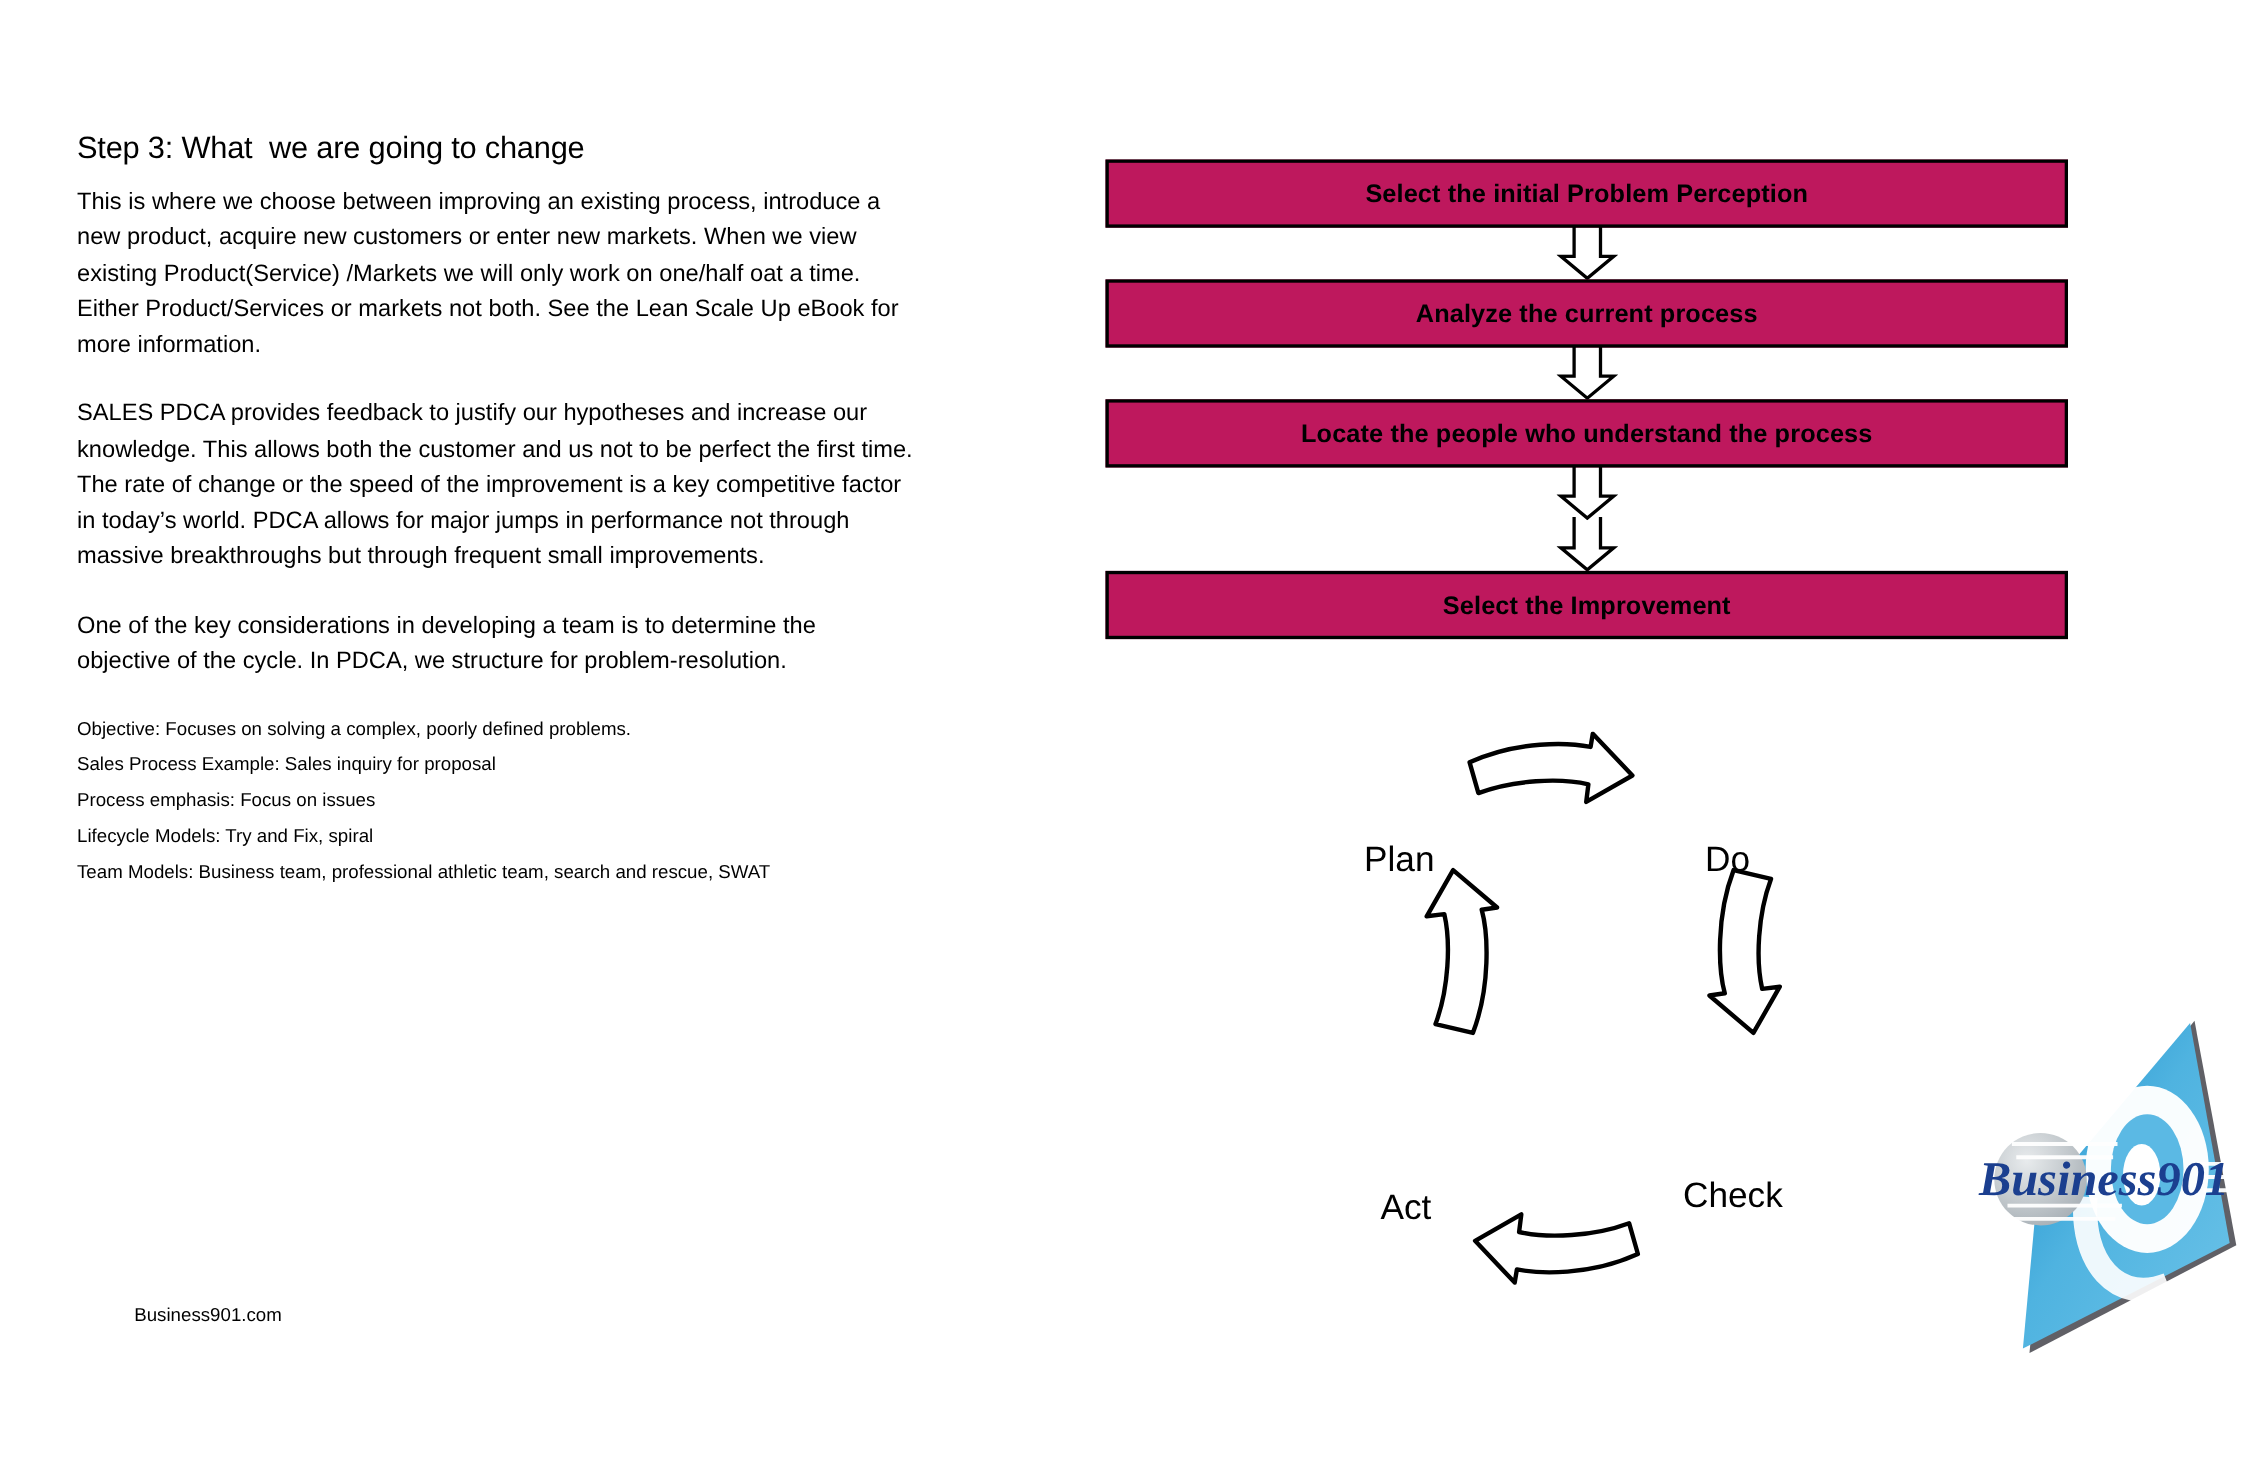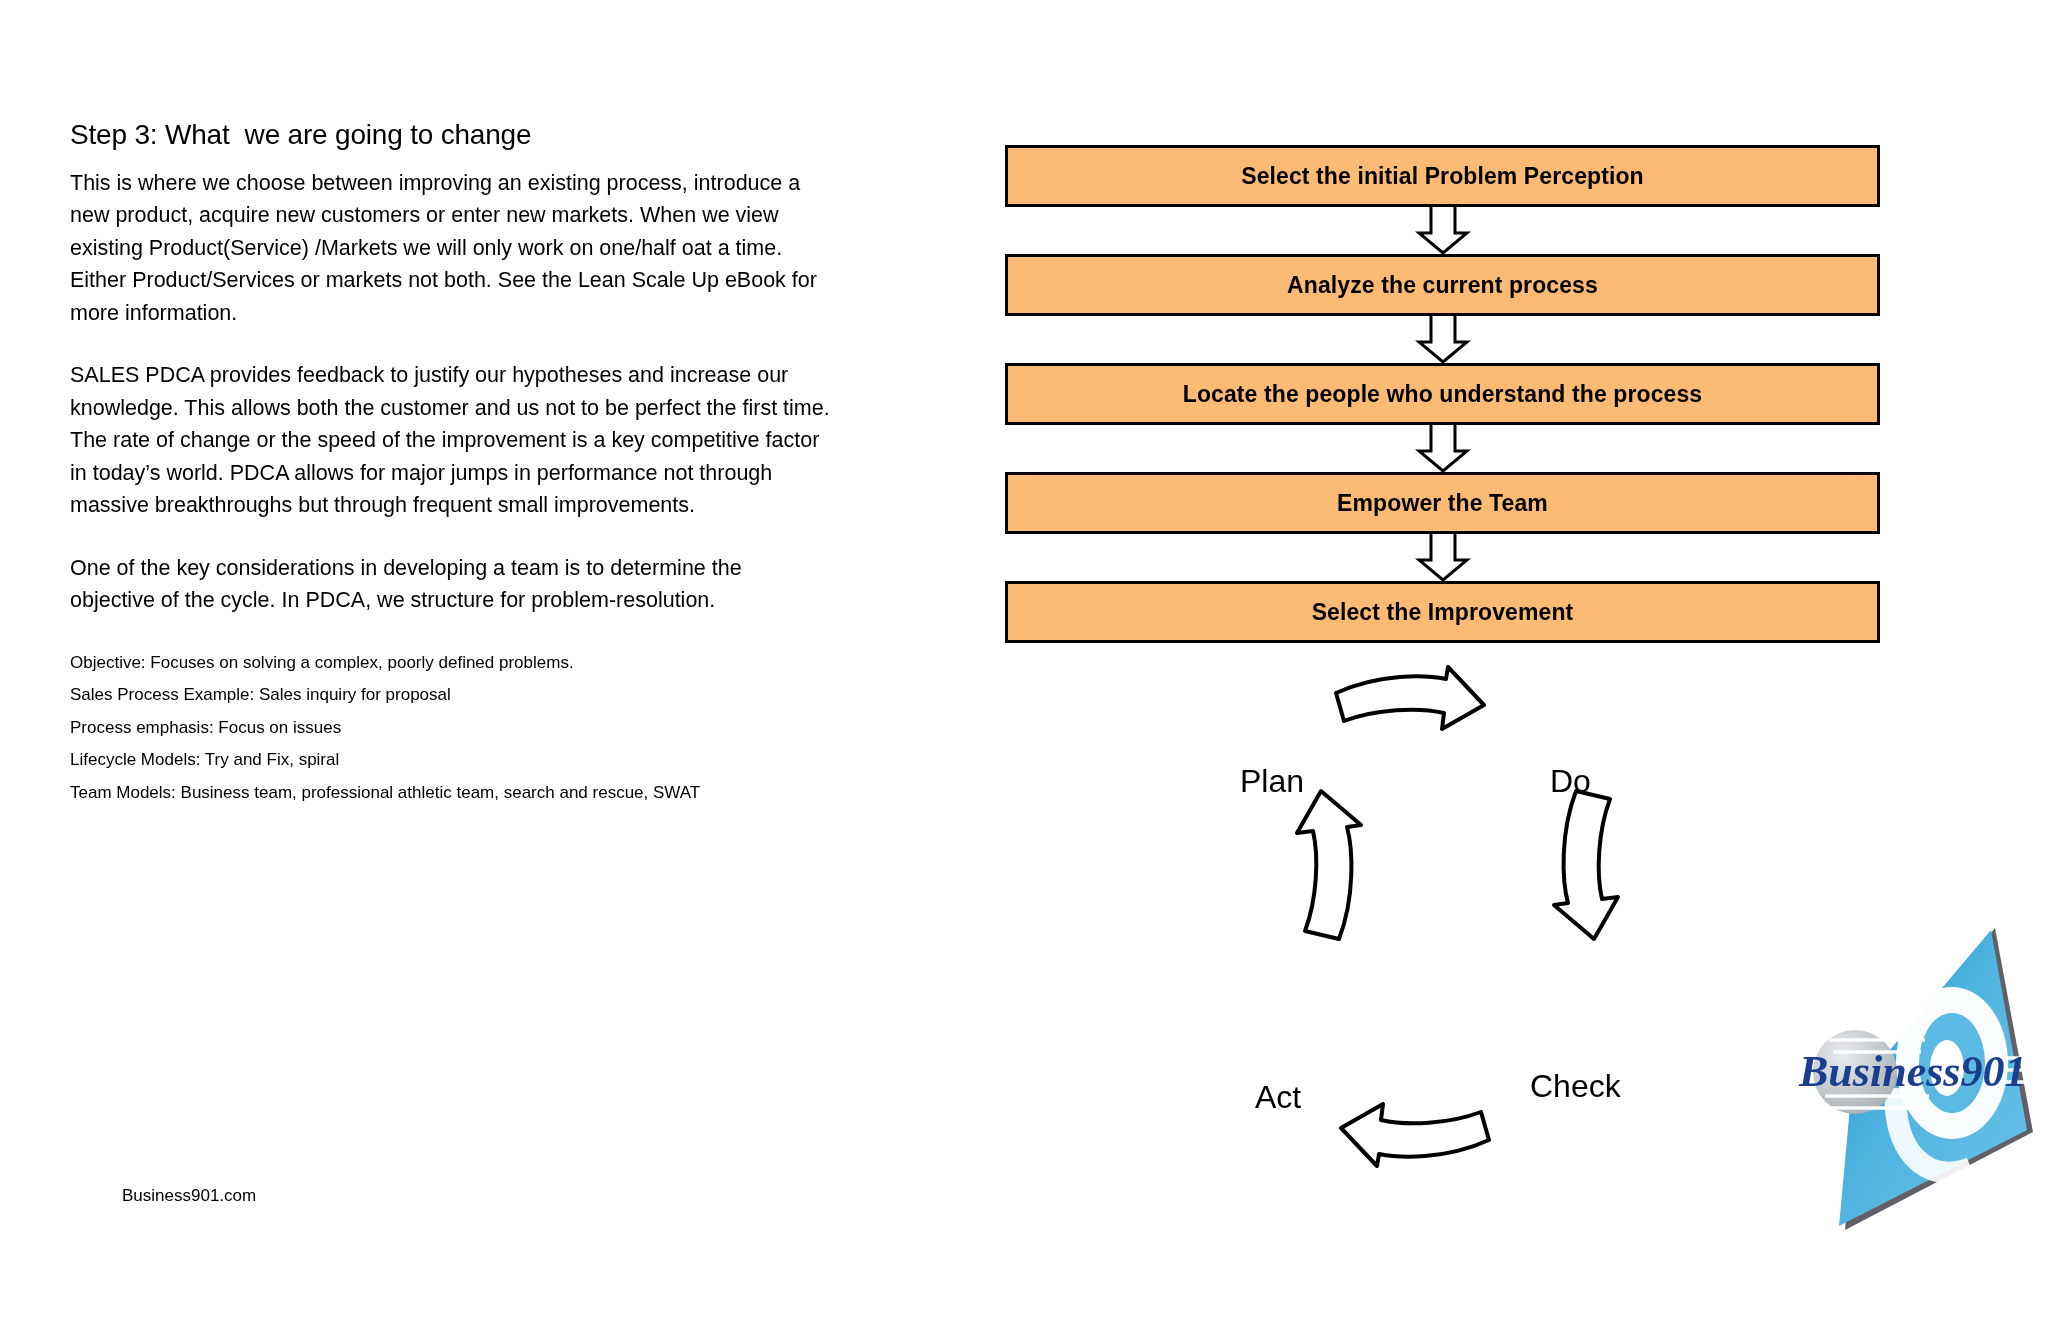--- a/index.html
+++ b/index.html
@@ -63,21 +63,21 @@
   .flow-wrap {
     position: absolute;
     left: 1005px;
     top: 145px;
     width: 875px;
   }
   .flow-box {
     position: relative;
     height: 62px;
     border: 3px solid #000000;
-    background: #fdba74;
+    background: #be185d;
     display: flex;
     align-items: center;
     justify-content: center;
     box-sizing: border-box;
   }
   .flow-box span {
     font-size: 23px;
     font-weight: bold;
     letter-spacing: 0.1px;
     text-align: center;
@@ -175,23 +175,20 @@
 
   <div class="flow-box">
     <span>Locate the people who understand the process</span>
   </div>
   <div class="flow-gap">
     <svg width="56" height="52" viewBox="0 0 56 52">
       <path d="M16 2 L16 30 L4 30 L28 50 L52 30 L40 30 L40 2" fill="none" stroke="#000" stroke-width="3" stroke-linejoin="miter"></path>
     </svg>
   </div>
 
-  <div class="flow-box">
-    <span>Empower the Team</span>
-  </div>
   <div class="flow-gap">
     <svg width="56" height="52" viewBox="0 0 56 52">
       <path d="M16 2 L16 30 L4 30 L28 50 L52 30 L40 30 L40 2" fill="none" stroke="#000" stroke-width="3" stroke-linejoin="miter"></path>
     </svg>
   </div>
 
   <div class="flow-box">
     <span>Select the Improvement</span>
   </div>
 </div>

